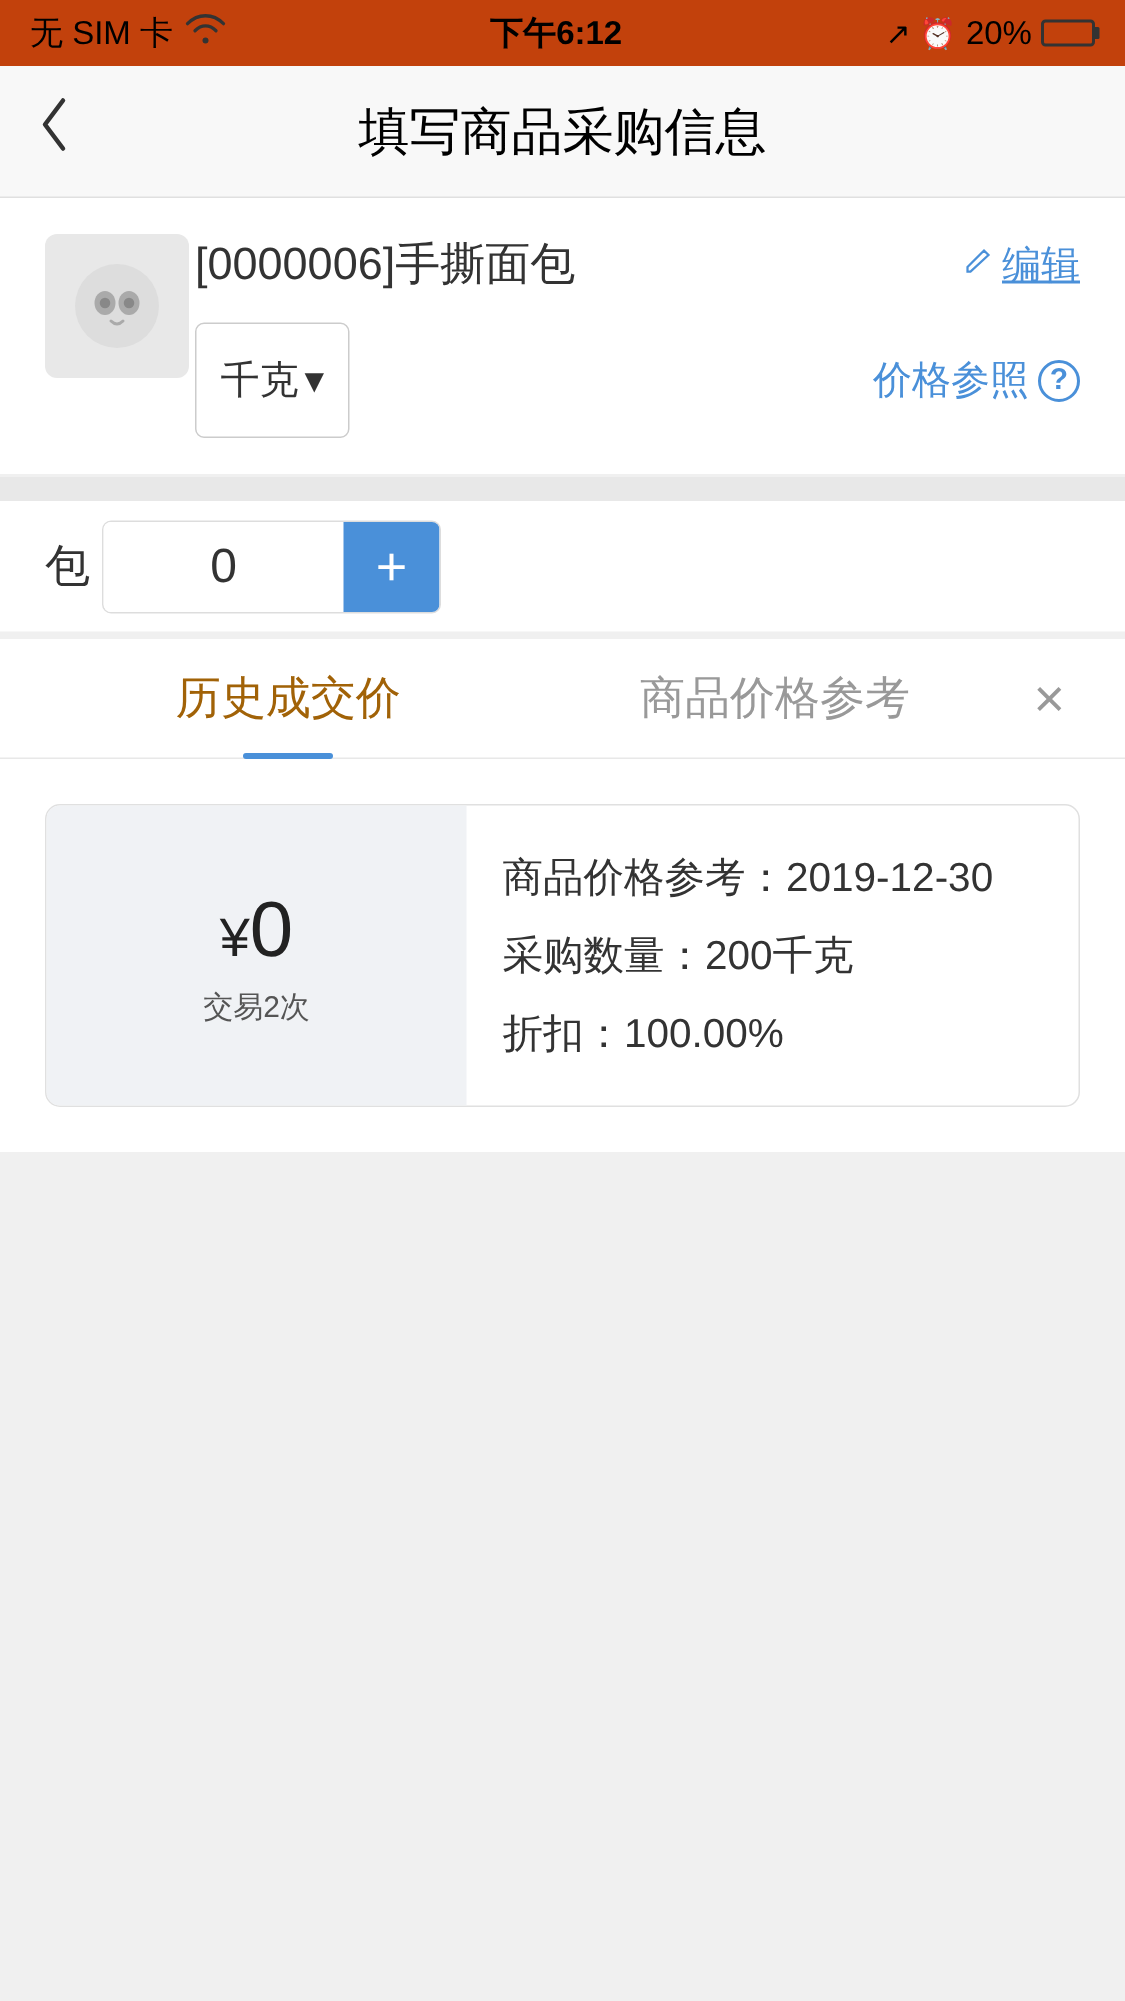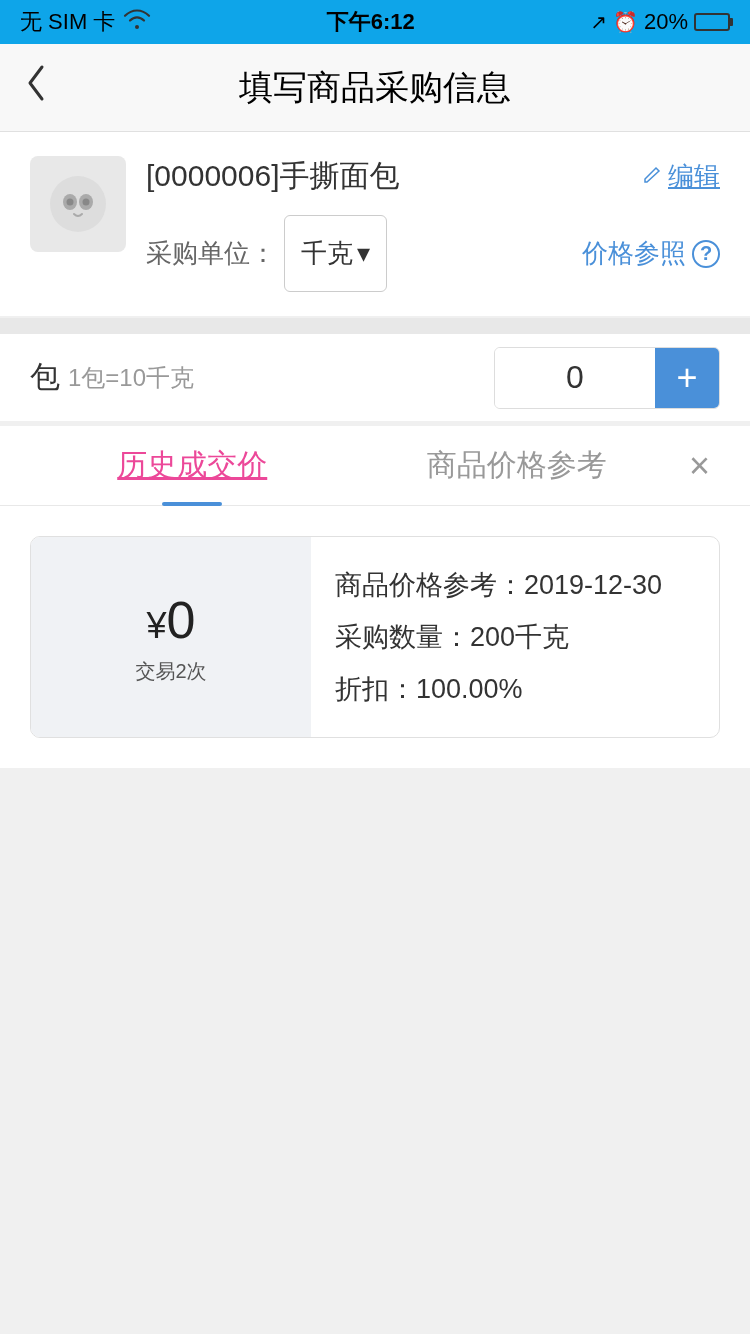--- a/index.html
+++ b/index.html
@@ -9,21 +9,21 @@
       min-height: 1334px;
       font-family: -apple-system, "PingFang SC", "Helvetica Neue", sans-serif;
       background: #f0f0f0;
       overflow-x: hidden;
     }
 
     
     .status-bar {
       width: 750px;
       height: 44px;
-      background: #0ea5e9;
+      background: #c2410c;
       display: flex;
       align-items: center;
       justify-content: space-between;
       padding: 0 20px;
       font-size: 24px;
       font-weight: 500;
     }
     .status-left {
       display: flex;
       align-items: center;
@@ -96,21 +96,21 @@
 
     
     .product-section {
       background: #fff;
       padding: 24px 30px;
       margin-bottom: 2px;
     }
     .product-row {
       display: flex;
       align-items: flex-start;
-      gap: 20px;
+      gap: 4px;
     }
     .product-thumbnail {
       width: 96px;
       height: 96px;
       background: #e8e8e8;
       border-radius: 8px;
       display: flex;
       align-items: center;
       justify-content: center;
       flex-shrink: 0;
@@ -261,22 +261,21 @@
       font-size: 30px;
       color: #999;
       cursor: pointer;
       position: relative;
       height: 80px;
       display: flex;
       align-items: center;
       justify-content: center;
     }
     .tab-item.active {
-      color: #ec4899;
-      text-decoration: underline;
+      color: #a16207;
     }
     .tab-item.active::after {
       content: '';
       position: absolute;
       bottom: 0;
       left: 50%;
       transform: translateX(-50%);
       width: 60px;
       height: 4px;
       background: #4a90d9;
@@ -397,40 +396,38 @@
           <span class="edit-icon">
             <svg width="22" height="22" viewBox="0 0 22 22" fill="none">
               <path d="M3 16L14 5l3 3L5 19H3v-3z" stroke="#4a90d9" stroke-width="1.5" fill="none"></path>
             </svg>
           </span>
           <span>编辑</span>
         </span>
       </div>
       <div class="product-unit-row">
         <span class="unit-label">
-          <span>采购单位：</span>
           <span class="unit-select">
             <span>千克</span>
             <span>▾</span>
           </span>
         </span>
         <span class="price-ref">
           <span>价格参照</span>
           <span class="help-circle">?</span>
         </span>
       </div>
     </div>
   </div>
 </div>
 
 <div class="gray-divider"></div>
 
 <div class="quantity-row">
   <span class="qty-unit-label">包</span>
-  <span class="qty-conversion">1包=10千克</span>
   <div class="qty-input-container">
     <input class="qty-input" type="text" value="0" style="">
     <button class="qty-plus-btn">
       <span>+</span>
     </button>
   </div>
 </div>
 
 <div class="tabs-section">
   <div class="tabs-header">

